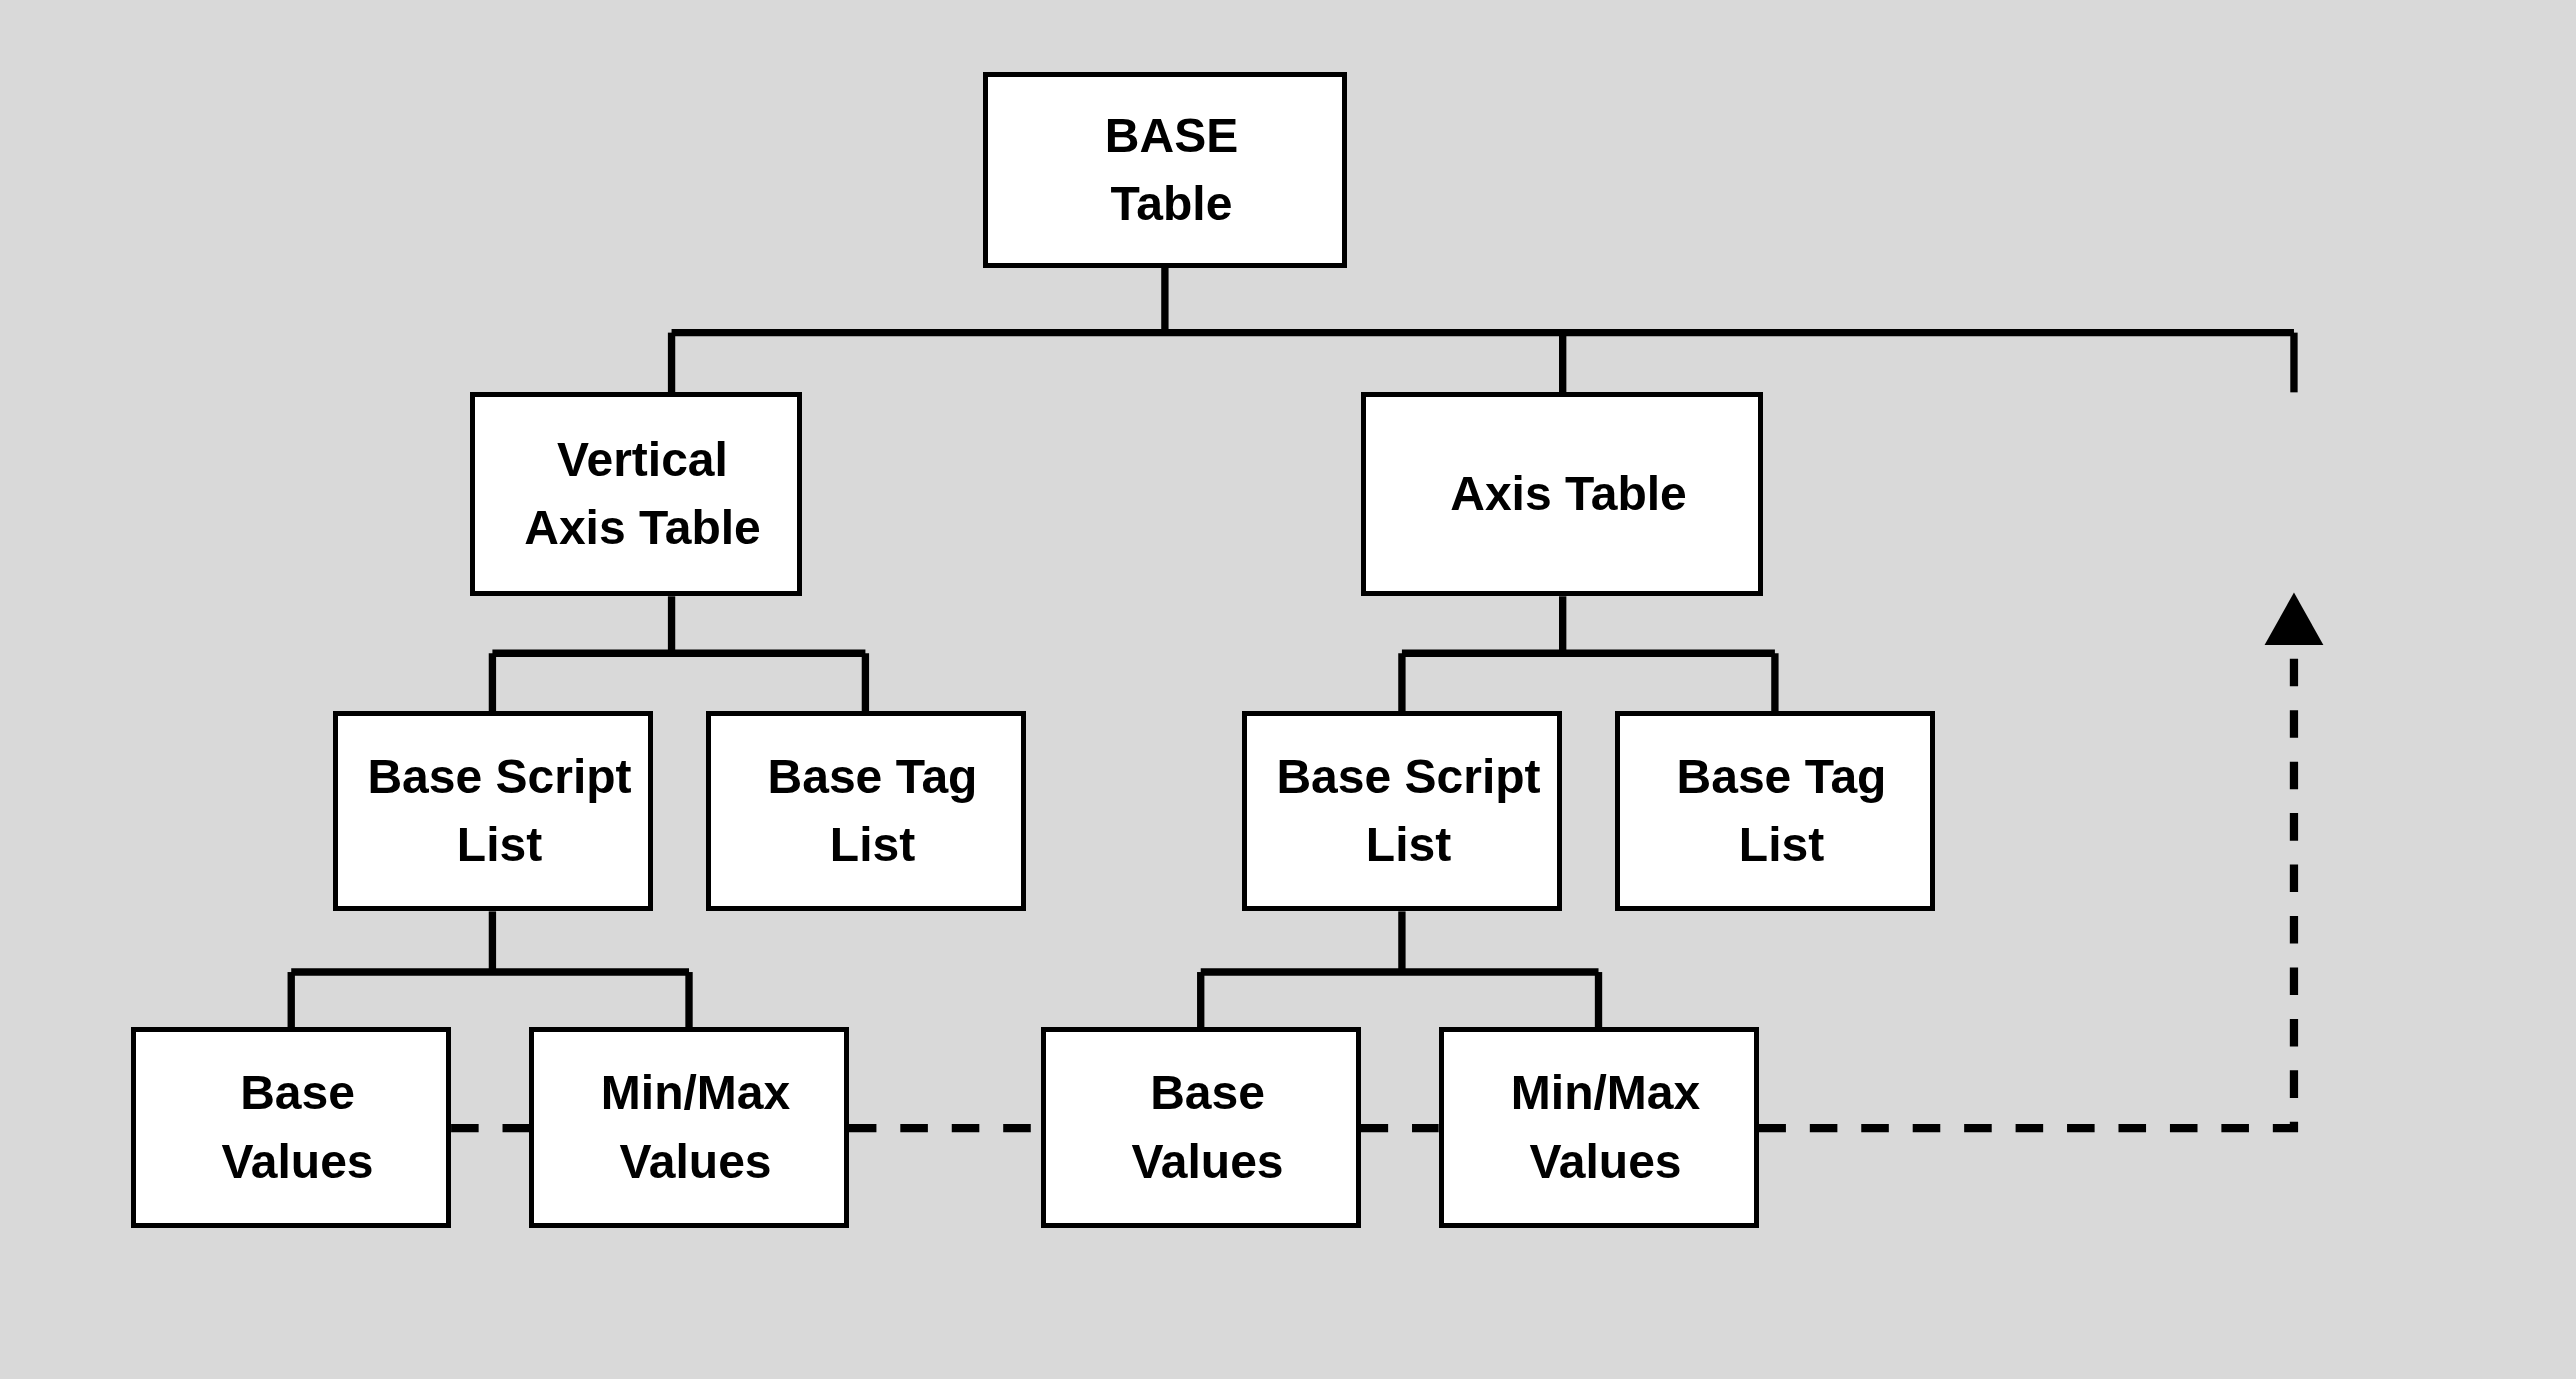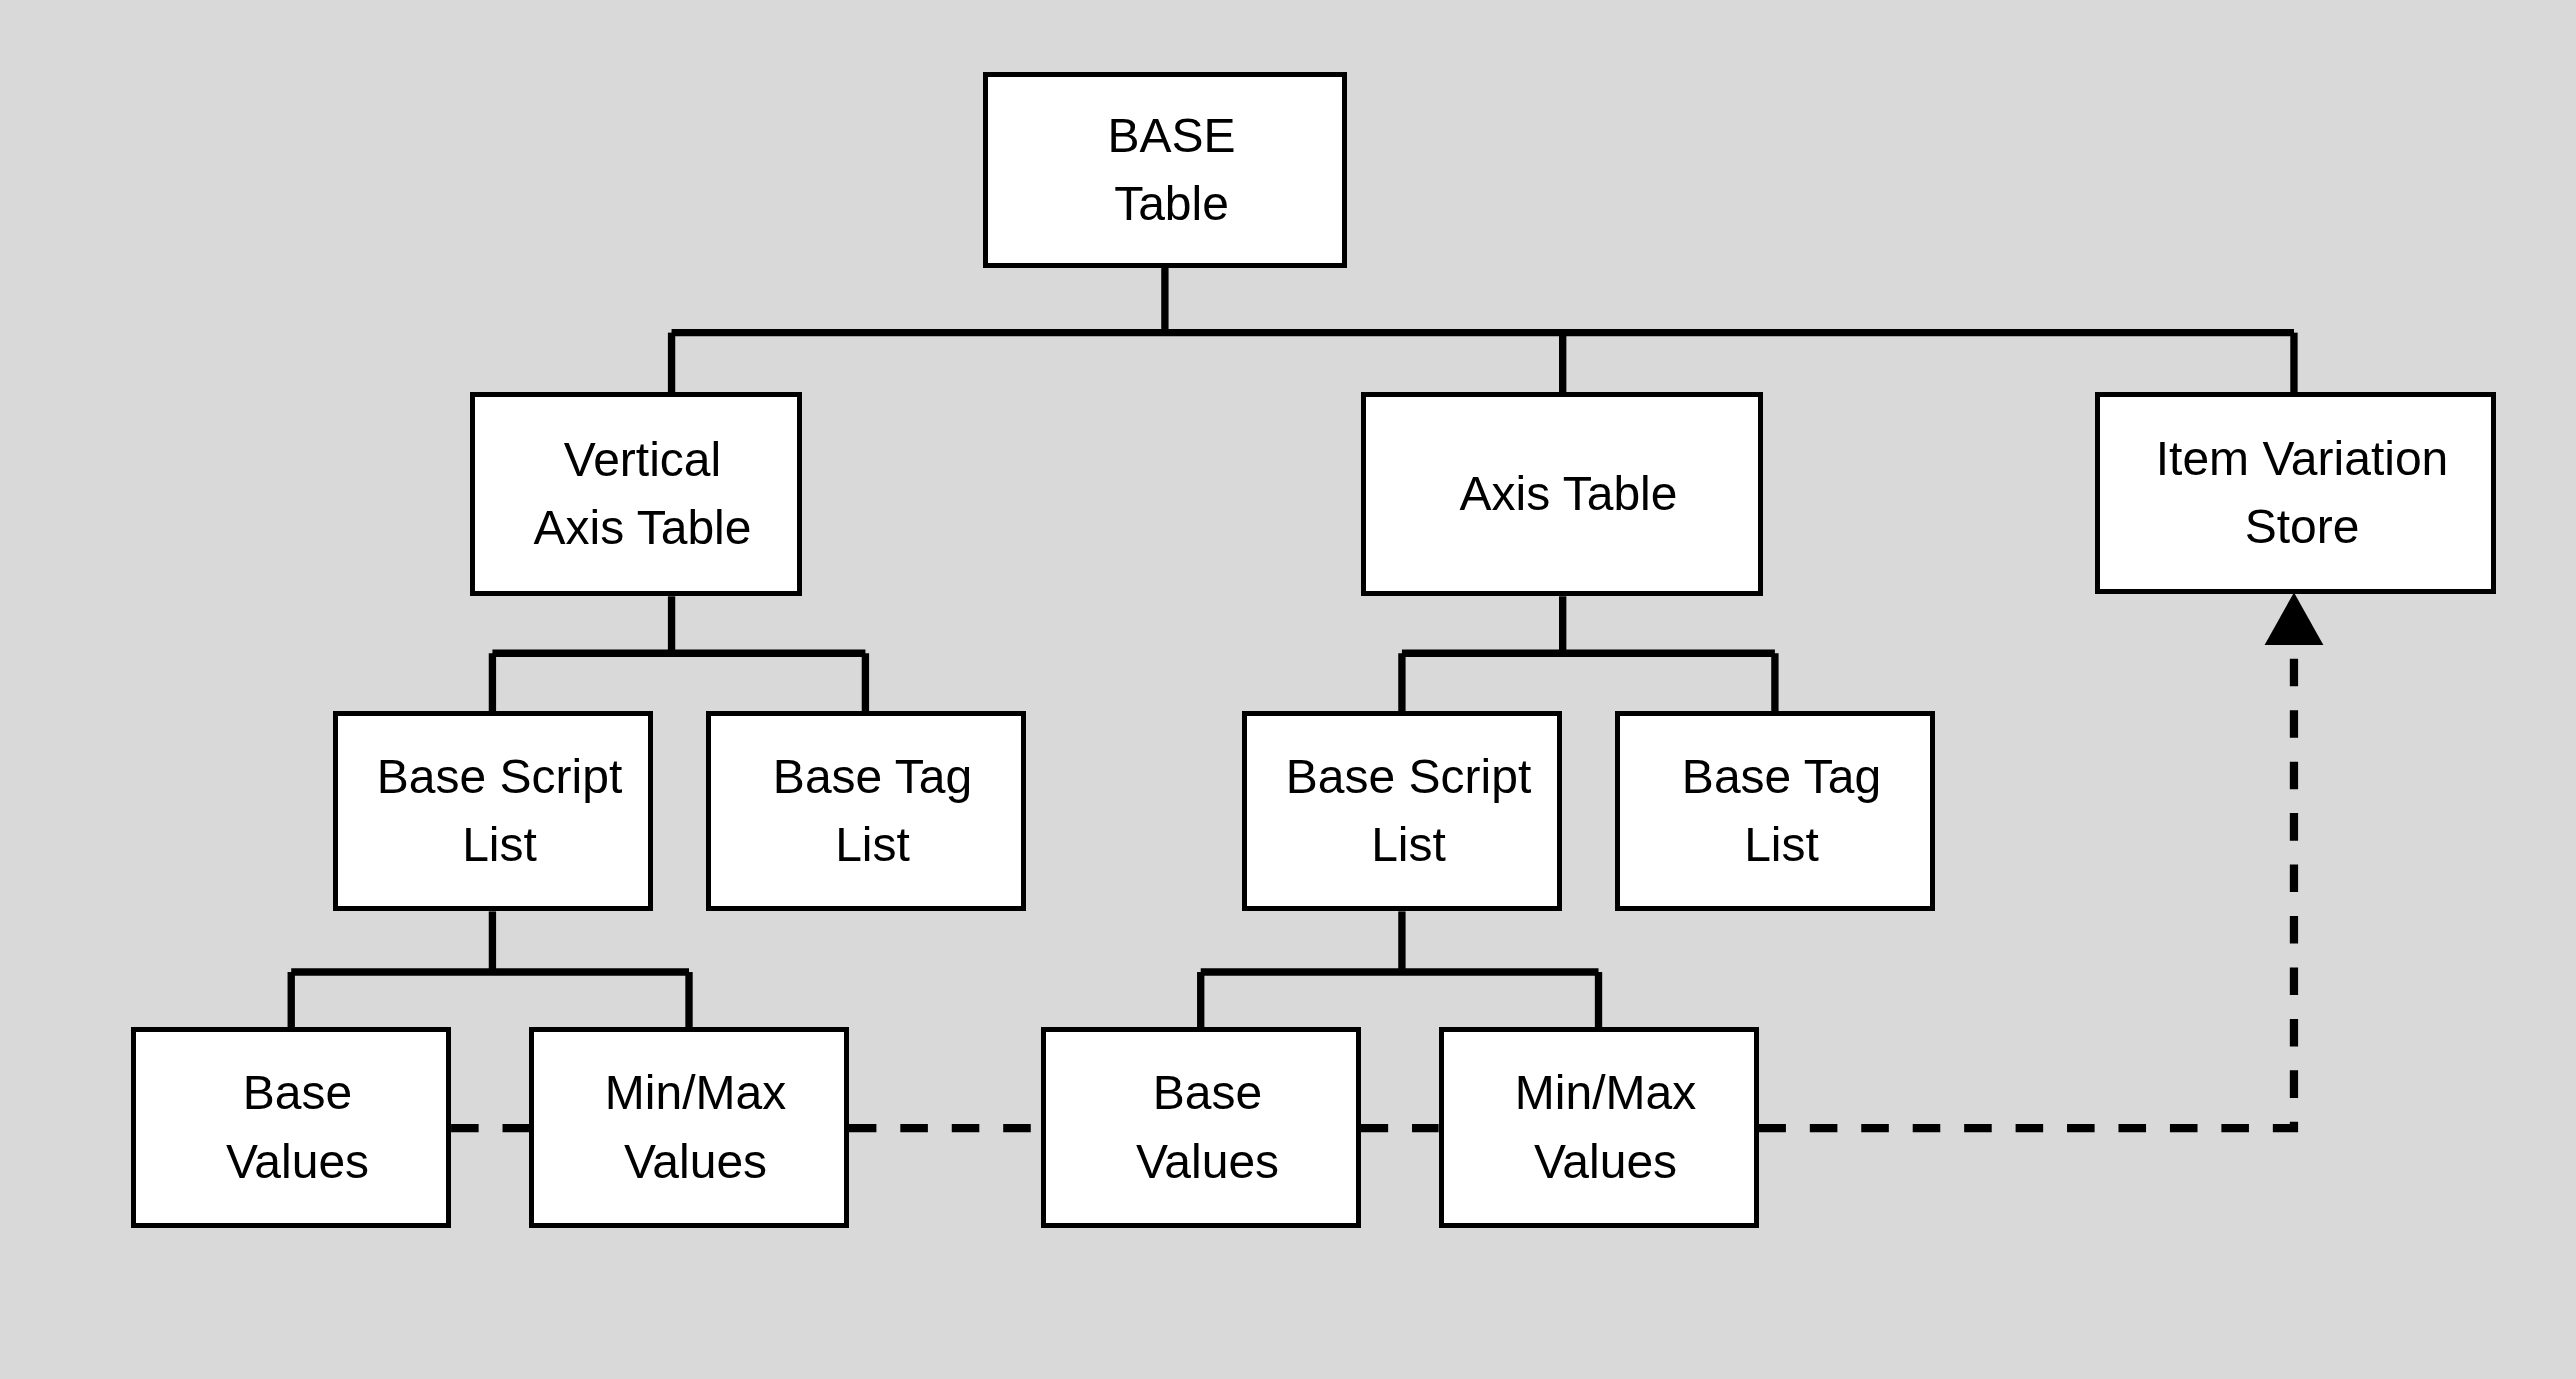--- a/index.html
+++ b/index.html
@@ -33,21 +33,21 @@
     background: #ffffff;
     border: 5.5px solid #000000;
     display: flex;
     flex-direction: column;
     align-items: center;
     justify-content: center;
     color: #000000;
     text-align: center;
     line-height: 1.42;
     font-size: 48px;
-    font-weight: 400;
+    font-weight: 700;
     padding-left: 13px;
   }
   .node .line {
     display: block;
     white-space: nowrap;
   }
   
   #node-base-header      { left:983px; top: 72px; width:364px; height:196px; }
   
   #node-vertical-axis    { left: 470px; top:392px; width:332px; height:204px; }
@@ -119,24 +119,20 @@
 
   <div class="node" id="node-vertical-axis">
     <span class="line">Vertical</span>
     <span class="line">Axis Table</span>
   </div>
 
   <div class="node" id="node-horizontal-axis">
     <span class="line">Axis Table</span>
   </div>
 
-  <div class="node" id="node-item-variation">
-    <span class="line">Item Variation</span>
-    <span class="line">Store</span>
-  </div>
 
   <div class="node" id="node-l-base-script">
     <span class="line">Base Script</span>
     <span class="line">List</span>
   </div>
 
   <div class="node" id="node-l-base-tag">
     <span class="line">Base Tag</span>
     <span class="line">List</span>
   </div>

